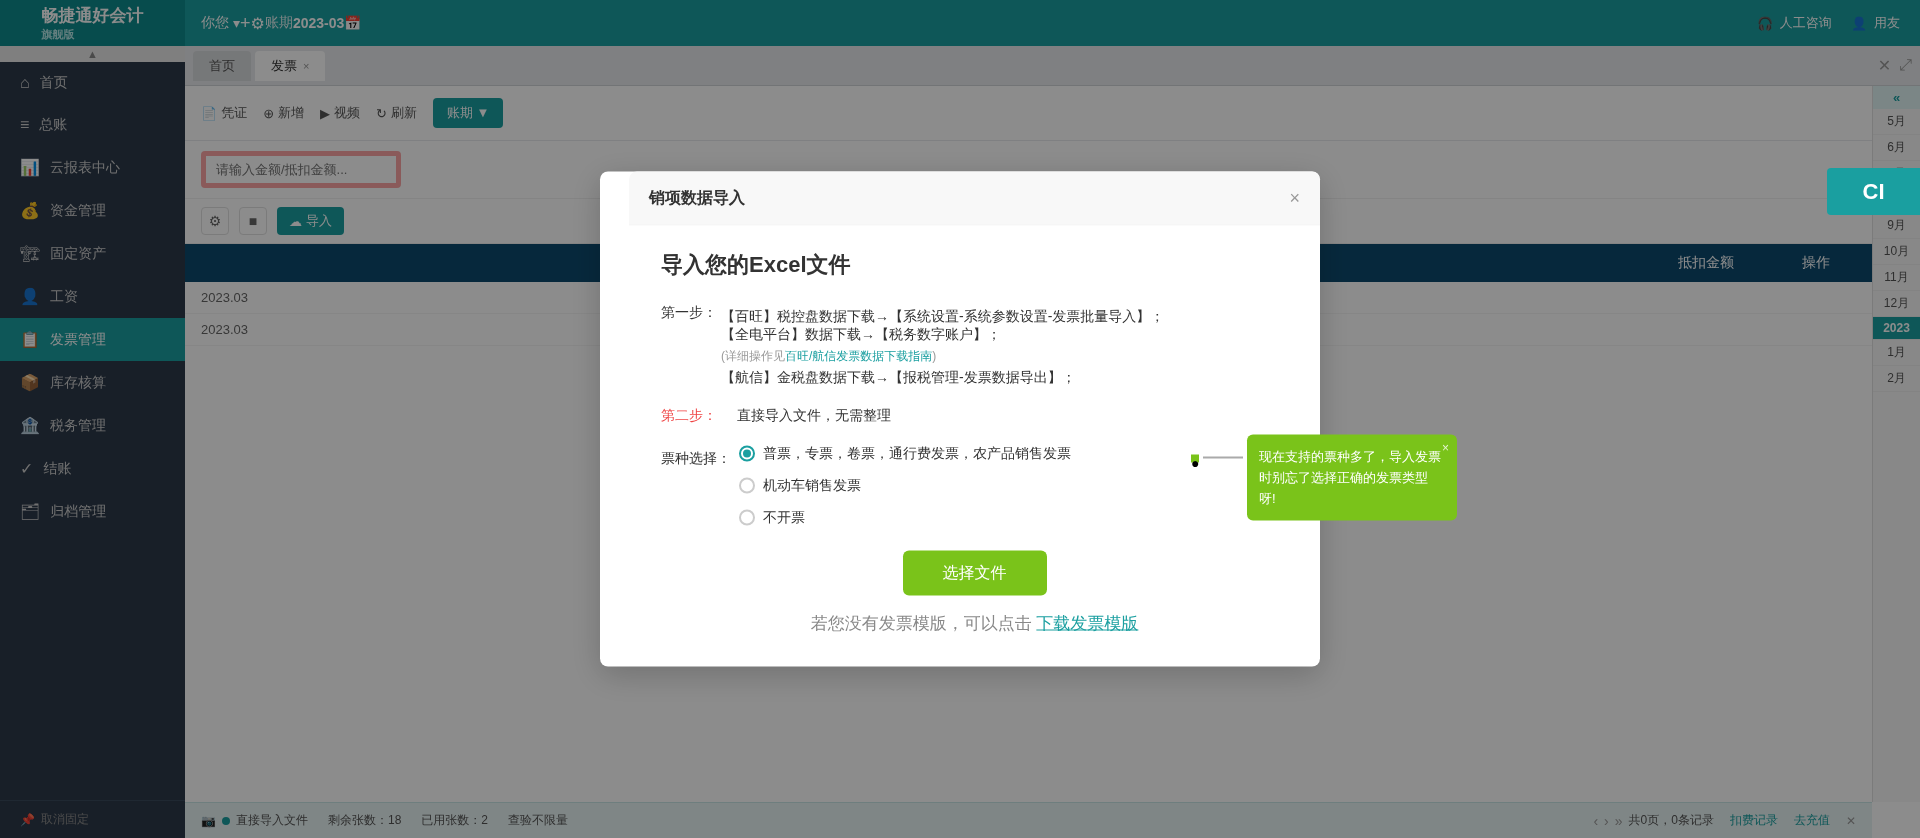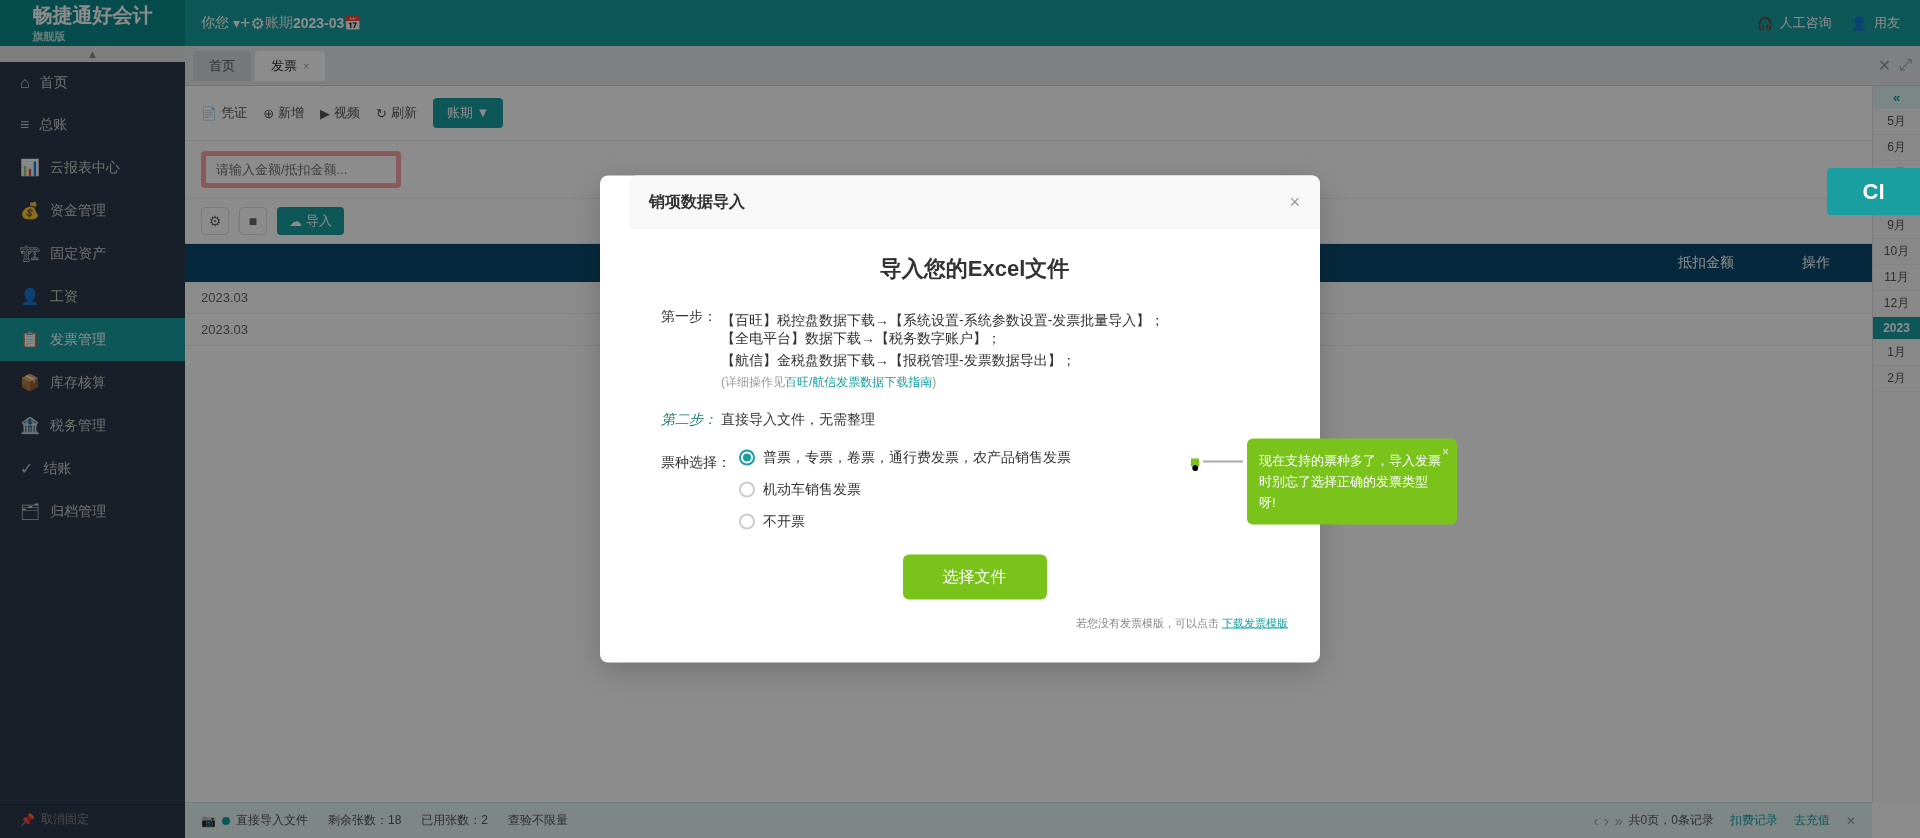--- a/index.html
+++ b/index.html
@@ -143,50 +143,50 @@
     }
     .modal-header {
       display: flex; align-items: center; justify-content: space-between;
       padding: 16px 20px; border-bottom: 1px solid #f0f0f0; background: #f8f8f8;
       border-radius: 8px 8px 0 0;
     }
     .modal-title { font-size: 16px; font-weight: 600; color: #333; }
     .modal-close { cursor: pointer; color: #999; font-size: 18px; }
     .modal-body { padding: 24px 32px 32px; }
     .modal-main-title {
-      text-align: center; font-size: 22px; font-weight: 600; color: #333;
+      font-size: 22px; font-weight: 600; color: #333;
       margin-bottom: 24px;
     }
 
     .step { margin-bottom: 20px; }
     .step-label { font-size: 14px; color: #333; font-weight: 500; display: inline; }
     .step-link { color: #1a9fa0; cursor: pointer; text-decoration: none; }
 
     .step2-row { display: flex; align-items: flex-start; margin-bottom: 20px; }
-    .step2-label { font-size: 14px; color: #0f766e; font-weight: 500; white-space: nowrap; margin-right: 4px; font-style: italic; }
+    .step2-label { font-size: 14px; color: #ef4444; font-weight: 500; white-space: nowrap; margin-right: 20px; }
     .step2-text { font-size: 14px; color: #333; }
 
     .ticket-select-row { display: flex; align-items: flex-start; margin-bottom: 16px; }
     .ticket-label { font-size: 14px; color: #333; font-weight: 500; white-space: nowrap; margin-right: 8px; line-height: 26px; }
     .radio-group { display: flex; flex-direction: column; gap: 14px; }
     .radio-item { display: flex; align-items: center; gap: 8px; font-size: 14px; color: #333; cursor: pointer; }
     .radio-circle {
       width: 16px; height: 16px; border-radius: 50%; border: 2px solid #ccc;
       display: flex; align-items: center; justify-content: center; flex-shrink: 0;
     }
     .radio-circle.checked { border-color: #1a9fa0; }
     .radio-dot { width: 8px; height: 8px; background: #1a9fa0; border-radius: 50%; }
 
     .select-file-btn {
       display: block; margin: 24px auto 16px;
       background: #7ac31a; color: white; border: none;
       padding: 12px 40px; border-radius: 6px; font-size: 16px; cursor: pointer;
       font-weight: 500;
     }
-    .template-note { text-align: right; font-size: 11px; color: #888; }
+    .template-note { text-align: center; font-size: 17px; color: #888; }
     .template-link { color: #1a9fa0; cursor: pointer; }
 
     
     .ci-badge {
       position: fixed; right: 0; top: 168px;
       width: 93px; height: 47px; background: #1a9fa0;
       display: flex; align-items: center; justify-content: center;
       font-size: 22px; font-weight: bold; color: white; z-index: 500;
       border-radius: 4px 0 0 4px;
     }
@@ -202,21 +202,21 @@
     .scroll-up { background: #e8e8e8; text-align: center; padding: 2px; color: #888; font-size: 11px; cursor: pointer; }
   </style>
 </head>
 <body>
 
 <div class="overlay"></div>
 
 <div class="top-bar">
   <div class="top-bar-logo">
     <div>
-      <div style="font-size:20px;font-weight:bold;">畅捷通好会计</div>
+      <div style="font-size:17px;font-weight:bold;">畅捷通好会计</div>
       <div style="font-size:11px;color:#b2e5e5;">旗舰版</div>
     </div>
   </div>
   <div class="top-bar-center">
     <div class="company-select">
       <span>你您</span>
       <span>▾</span>
     </div>
     <span style="font-size:18px;cursor:pointer;">+</span>
     <span style="font-size:16px;cursor:pointer;">⚙</span>
@@ -410,24 +410,24 @@
   </div>
   <div class="modal-body">
     <div class="modal-main-title">导入您的Excel文件</div>
 
     <div class="step">
       <div style="display:flex;align-items:flex-start;">
         <span class="step-label" style="white-space:nowrap;">第一步：</span>
         <div style="margin-left:4px;">
           <div style="font-size:14px;color:#333;margin-top:4px;">【百旺】税控盘数据下载→【系统设置-系统参数设置-发票批量导入】；</div>
           <div style="font-size:14px;color:#333;">【全电平台】数据下载→【税务数字账户】；</div>
-          <div style="font-size:14px;color:#333;margin-top:4px;">【航信】金税盘数据下载→【报税管理-发票数据导出】；</div>
           <div style="margin-top:4px;font-size:12px;color:#999;">
             <span>(详细操作见</span><a href="#" class="step-link">百旺/航信发票数据下载指南</a><span>)</span>
           </div>
+          <div style="font-size:14px;color:#333;margin-top:4px;">【航信】金税盘数据下载→【报税管理-发票数据导出】；</div>
         </div>
       </div>
     </div>
 
     <div class="step2-row">
       <span class="step2-label">第二步：</span>
       <span class="step2-text">直接导入文件，无需整理</span>
     </div>
 
     <div class="ticket-select-row" style="position:relative;">

